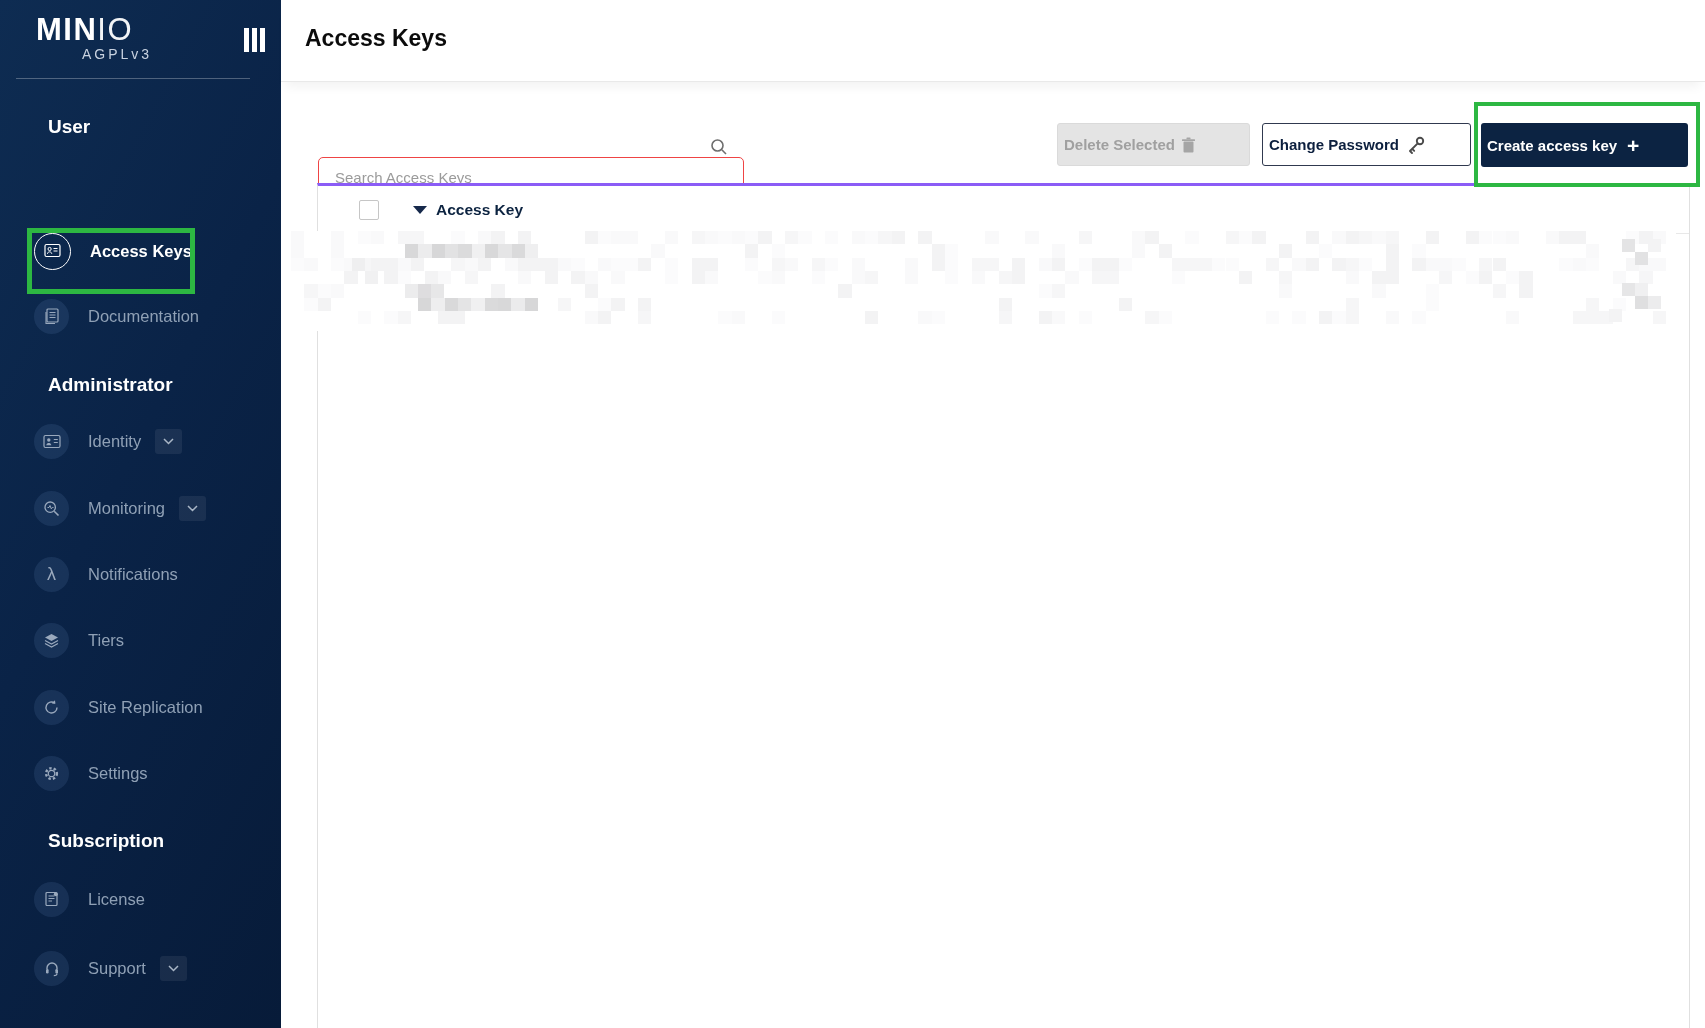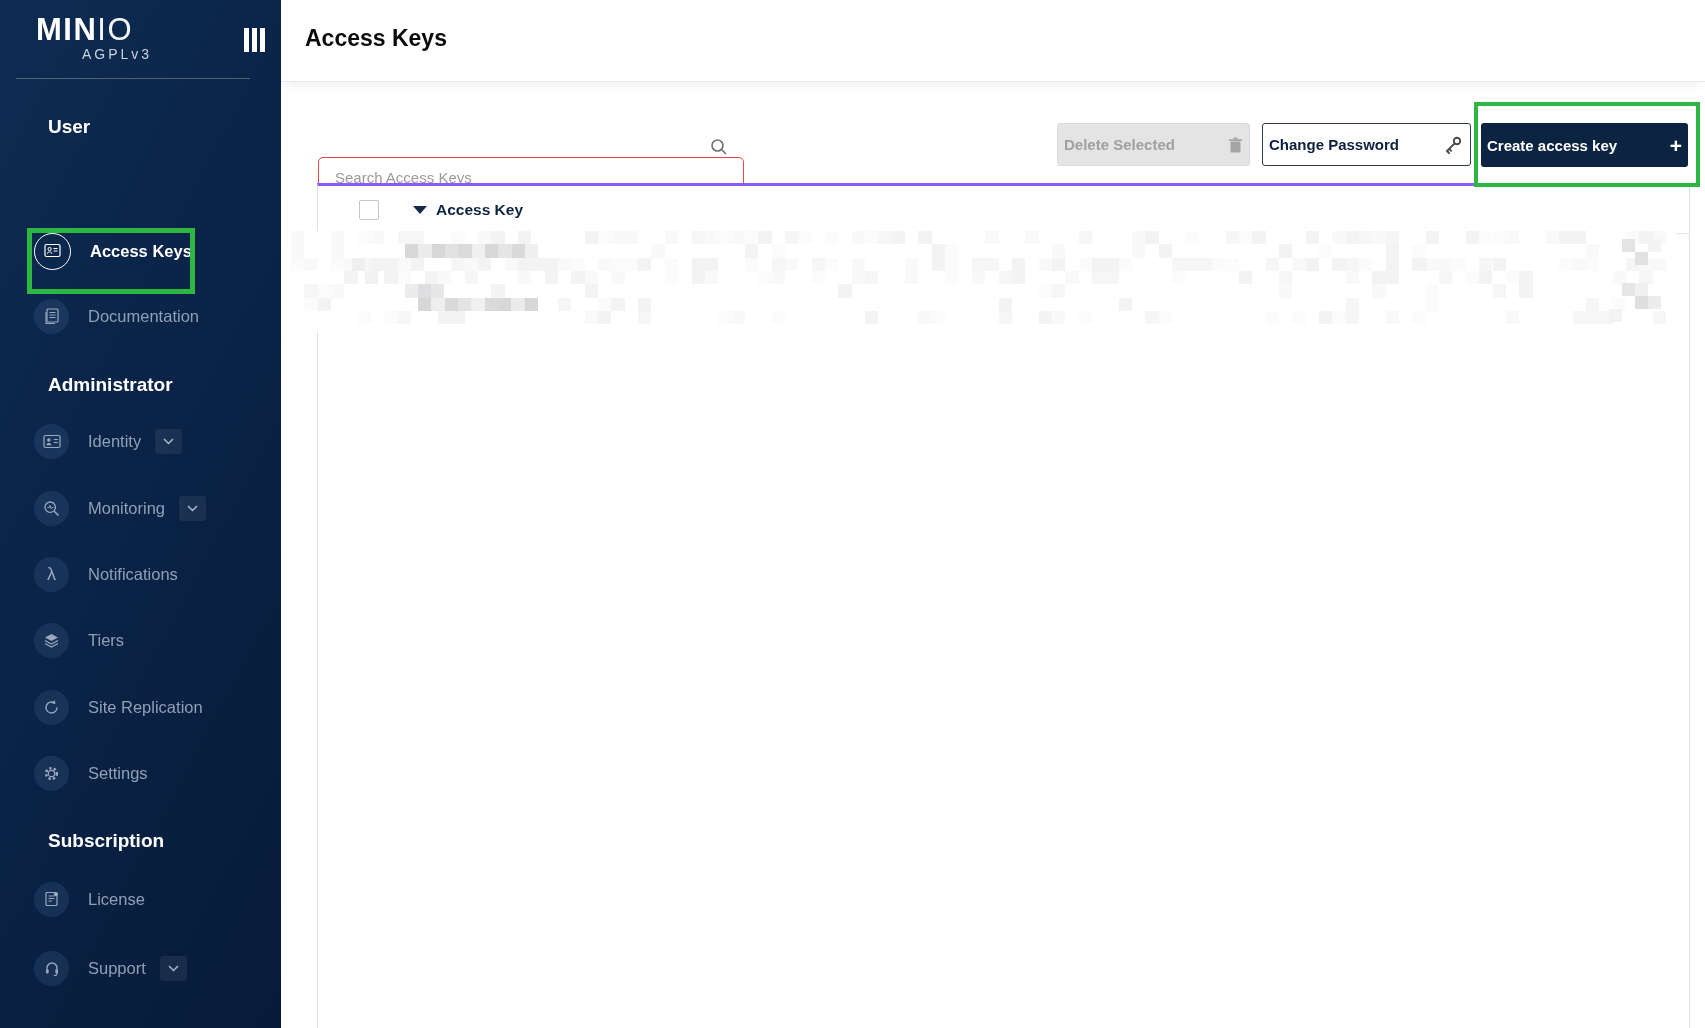--- a/index.html
+++ b/index.html
@@ -44,21 +44,21 @@
   .main{position:absolute;left:281px;top:0;width:1424px;height:1028px;background:#fff;}
   .main-header{position:absolute;left:0;top:0;width:100%;height:81px;background:#fff;
         border-bottom:1px solid #e9e9e9;box-shadow:0 10px 10px -5px rgba(0,0,0,.05);z-index:3;}
   .page-title{position:absolute;left:24px;top:25px;font-size:23px;font-weight:700;color:#0b0b0b;}
   .search{position:absolute;left:37px;top:125px;width:426px;height:40px;box-sizing:border-box;
         border:1px solid #ef4444;border-radius:5px;background:#fff;padding:0 44px 0 16px;
         font-size:15px;color:#333;font-family:"Liberation Sans",sans-serif;outline:none;margin-top:32px;}
   .search::placeholder{color:#9b9b9b;}
   .search-ico{position:absolute;left:428px;top:137px;z-index:4;}
   .btn{position:absolute;top:123px;height:43px;box-sizing:border-box;border-radius:3px;
-        display:flex;align-items:center;justify-content:space-between;gap:28px;
+        display:flex;align-items:center;justify-content:flex-start;gap:6px;
         font-family:"Liberation Sans",sans-serif;font-size:15px;font-weight:700;cursor:pointer;}
   .btn-delete{left:776px;width:193px;background:#e4e4e4;border:1px solid #dadada;color:#a0a0a0;}
   .btn-change{left:981px;width:209px;background:#ffffff;border:1px solid #30394f;color:#0c1f3e;}
   .btn-create{left:1200px;width:207px;height:44px;background:var(--primary-navy,#0C2342);
         border:none;color:#ffffff;}
   .btn-create .plus{font-size:21px;font-weight:600;margin-left:4px;line-height:1;}
   
   .card{position:absolute;left:36px;top:183px;width:1373px;height:845px;box-sizing:border-box;
         background:#fff;border-top:3px solid #8b5cf6;border-left:1px solid #e0e0e0;
         border-right:1px solid #e0e0e0;z-index:1;}

